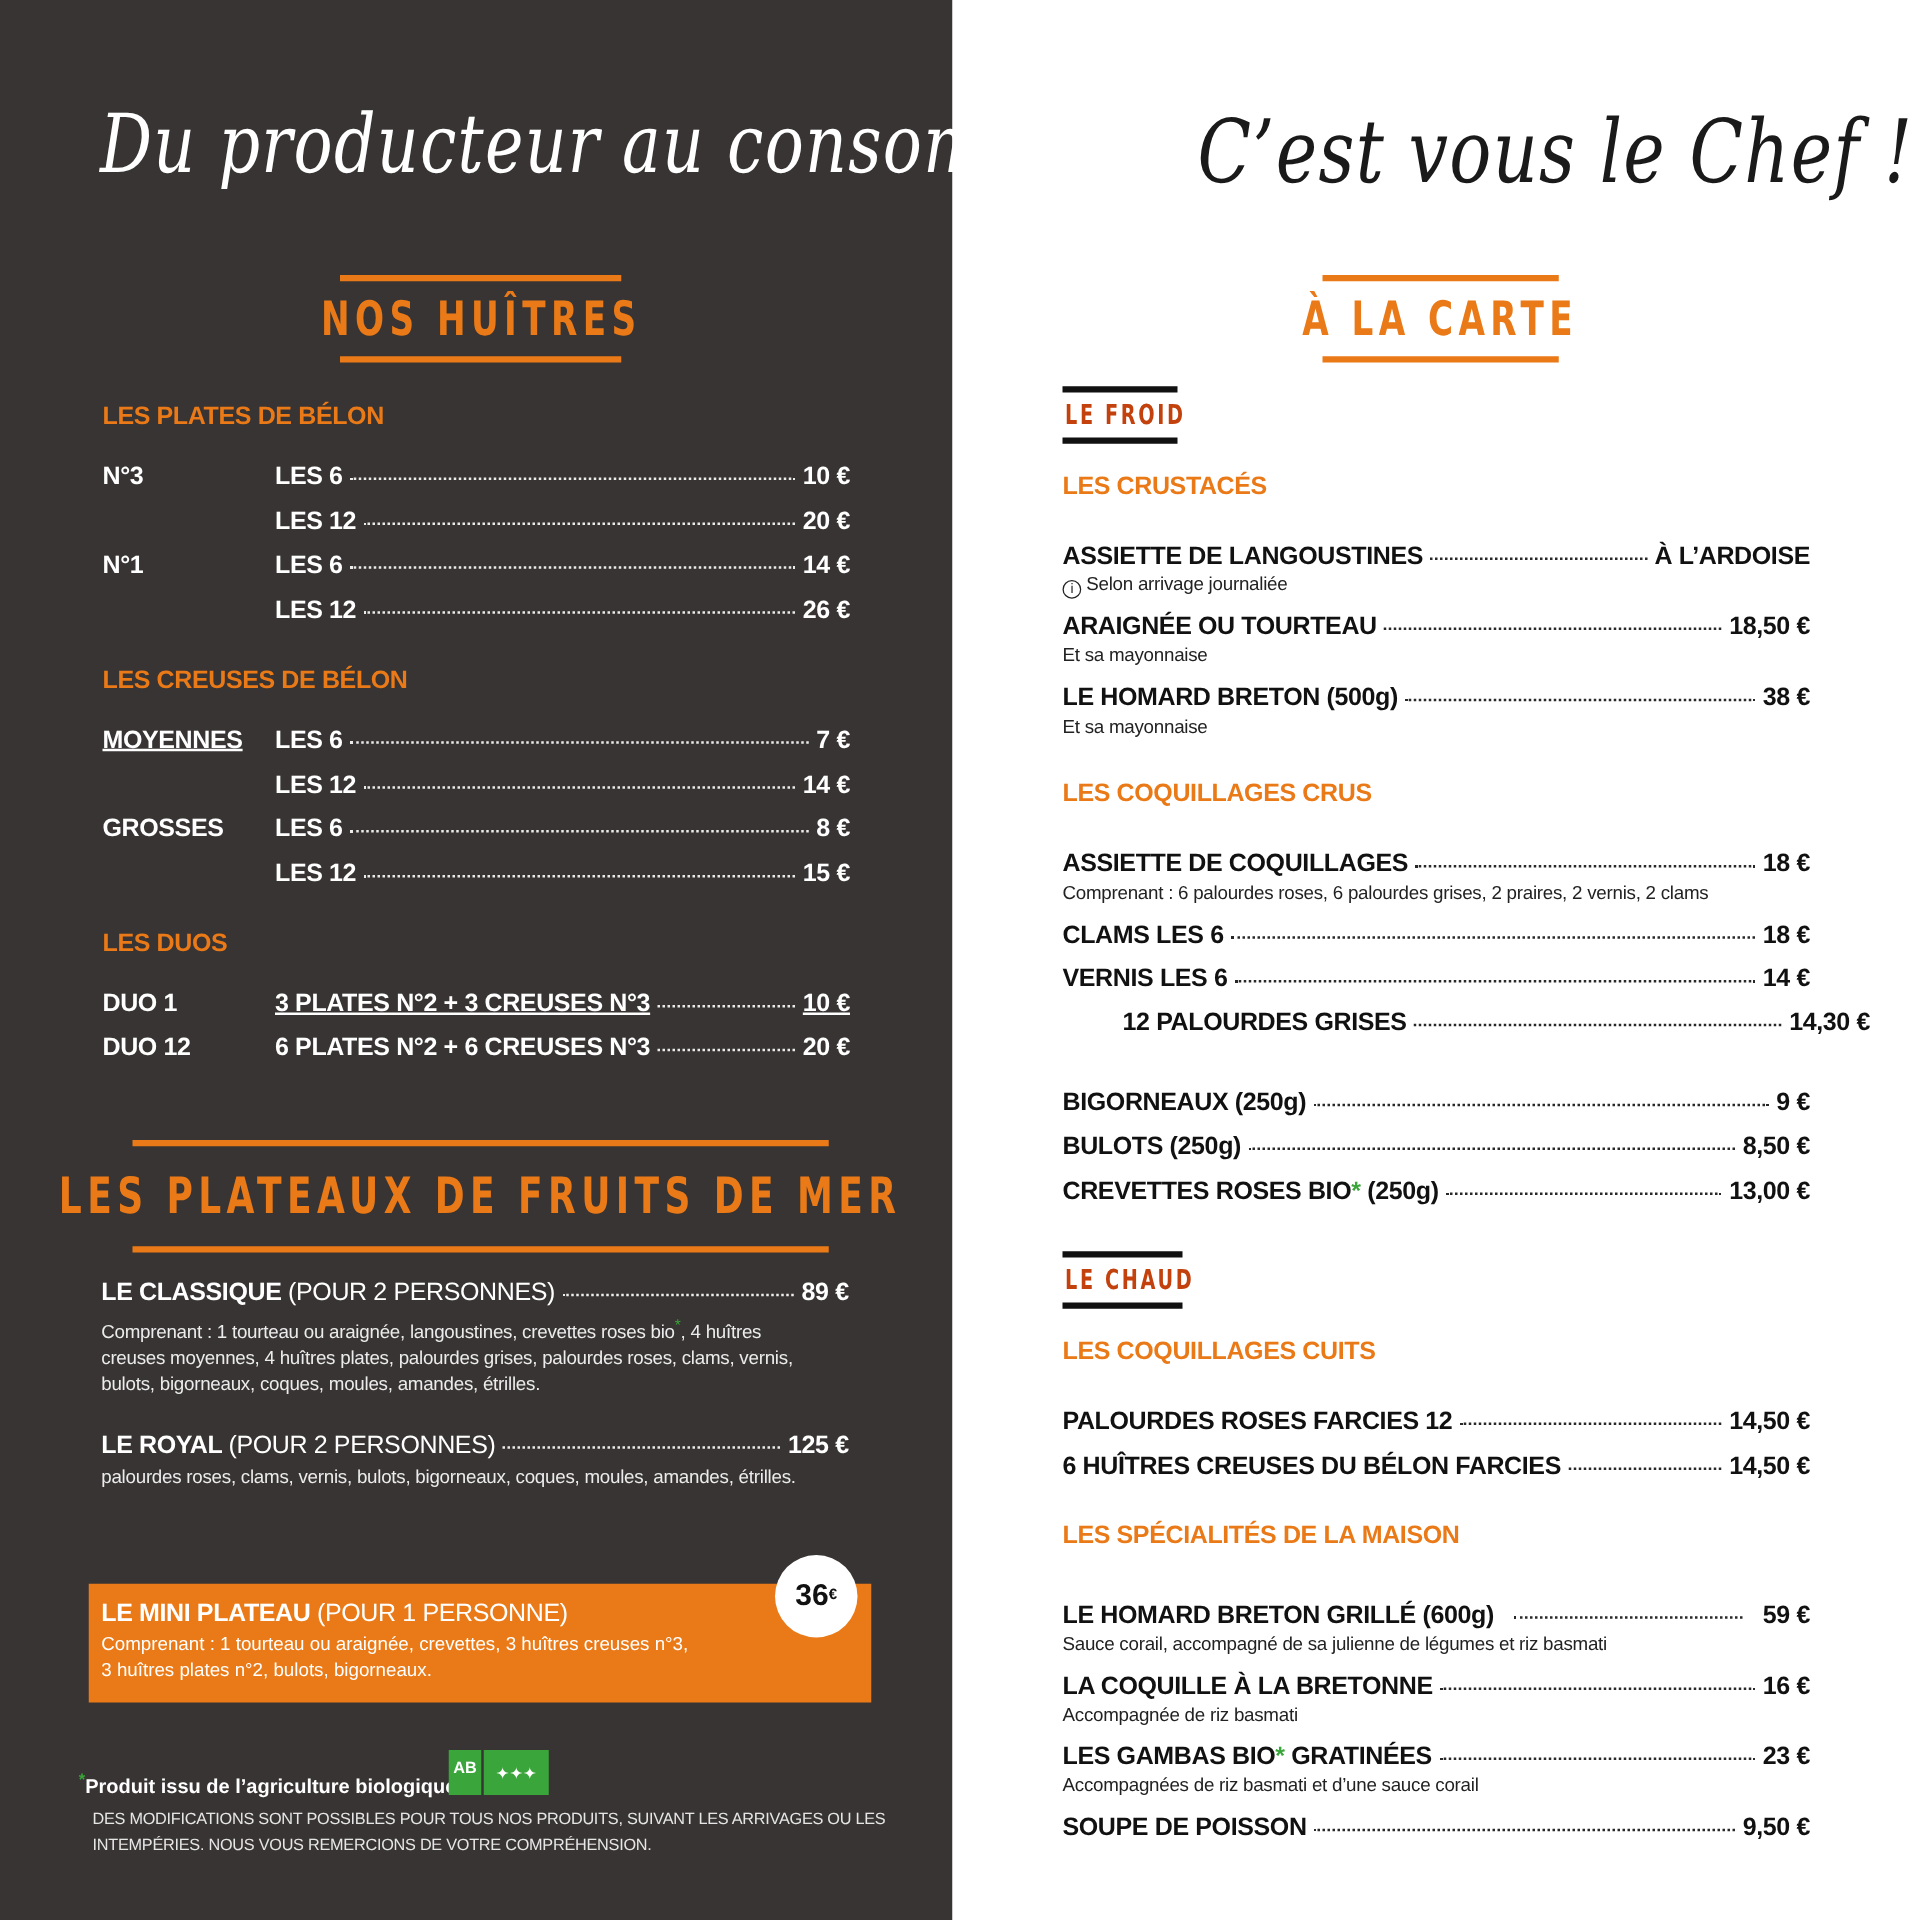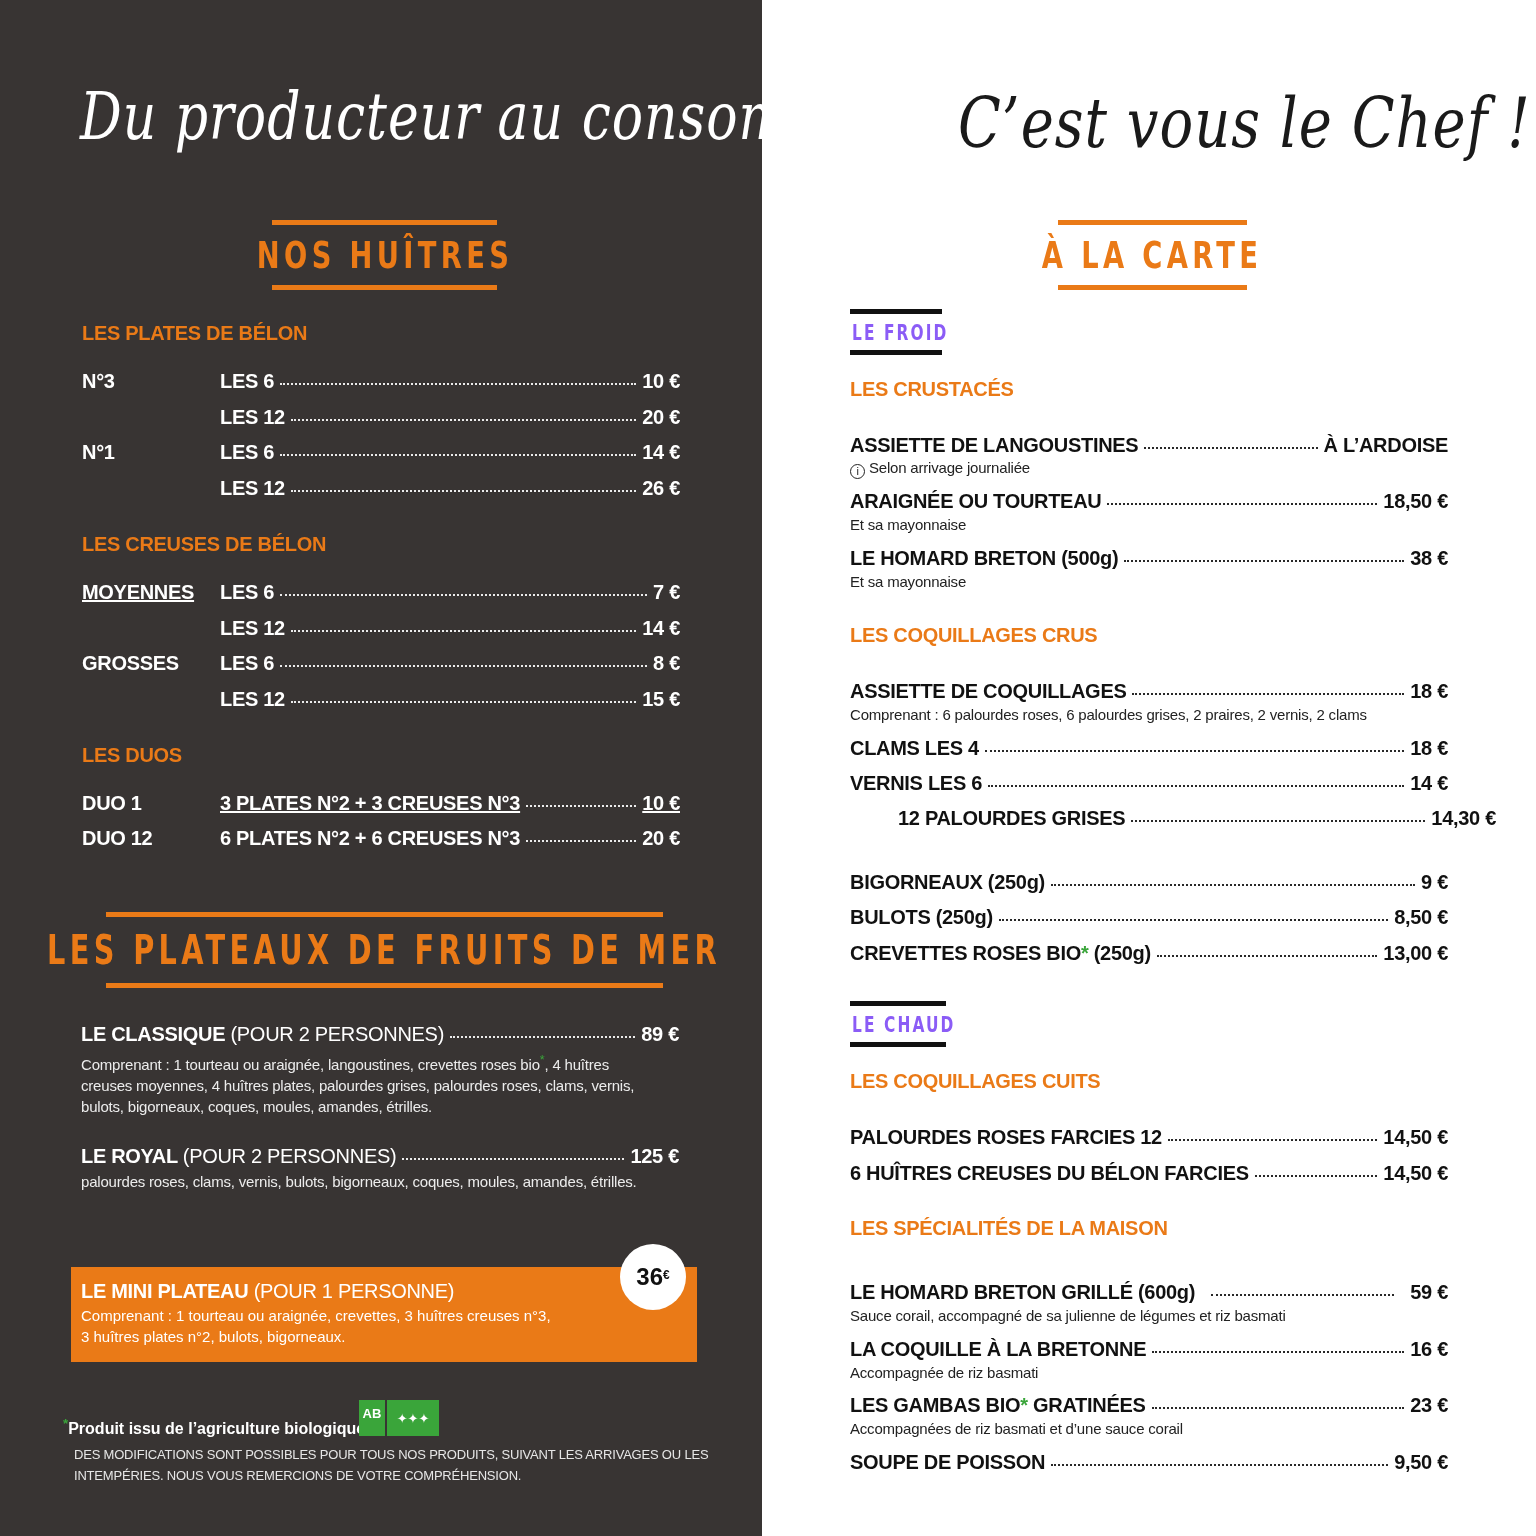--- a/index.html
+++ b/index.html
@@ -19,21 +19,21 @@
   .boxed-title {
     position: absolute; text-align: center; color: #ea7a17;
     font-family: "DejaVu Sans", sans-serif; font-weight: bold; letter-spacing: 6px;
     border-top: 5px solid #ea7a17; border-bottom: 5px solid #ea7a17;
     display: flex; align-items: center; justify-content: center;
     transform-origin: center;
   }
   .boxed-title span { display: inline-block; transform: scaleX(0.72); white-space: nowrap; }
 
   .sub-block {
-    position: absolute; color: #8b5cf6; font-family: "DejaVu Sans", sans-serif; font-weight: bold;
+    position: absolute; color: #c2410c; font-family: "DejaVu Sans", sans-serif; font-weight: bold;
     border-top: 5px solid #111; border-bottom: 5px solid #111;
     display: flex; align-items: center; padding-left: 2px; letter-spacing: 3px; font-size: 22px;
   }
   .sub-block span { display: inline-block; transform: scaleX(0.7); transform-origin: left center; white-space: nowrap; }
 
   .cat {
     position: absolute; color: #ea7a17; font-weight: bold; font-size: 20px; letter-spacing: -0.3px;
     font-family: "Liberation Sans", sans-serif; white-space: nowrap;
   }
 
@@ -151,21 +151,21 @@
     <span class="dots"></span>
     <span class="price">10 €</span>
   </div>
 <div class="col-label" style="left:82px; top:827px;">DUO 12</div>
 <div class="row light" style="left:220px; top:827px; width:460px;">
     <span class="lbl">6 PLATES N°2 + 6 CREUSES N°3</span>
     <span class="dots"></span>
     <span class="price">20 €</span>
   </div>
 
-<div class="boxed-title" style="left:106px; top:912px; width:557px; height:76px; font-size:40px;justify-content:center;">
+<div class="boxed-title" style="left:106px; top:912px; width:557px; height:90px; font-size:40px;justify-content:center;">
   <span>LES PLATEAUX DE FRUITS DE MER</span>
 </div>
 
 <div class="row light" style="left:81px; top:1023px; width:598px;">
   <span class="lbl"><span>LE CLASSIQUE</span> <span class="normal">(POUR 2 PERSONNES)</span></span>
     <span class="dots"></span>
     <span class="price">89 €</span>
 </div>
 <div class="desc light" style="left:81px; top:1050px;">
   <div><span>Comprenant : 1 tourteau ou araignée, langoustines, crevettes roses bio</span><sup class="green">*</sup><span>, 4 huîtres</span></div>
@@ -236,21 +236,21 @@
 
 <div class="cat" style="left:850px; top:624px;">LES COQUILLAGES CRUS</div>
 
 <div class="row dark" style="left:850px; top:680px; width:598px;">
     <span class="lbl">ASSIETTE DE COQUILLAGES</span>
     <span class="dots"></span>
     <span class="price">18 €</span>
   </div>
 <div class="desc dark" style="left:850px; top:704px;">Comprenant : 6 palourdes roses, 6 palourdes grises, 2 praires, 2 vernis, 2 clams</div>
 <div class="row dark" style="left:850px; top:737px; width:598px;">
-    <span class="lbl">CLAMS LES 4</span>
+    <span class="lbl">CLAMS LES 6</span>
     <span class="dots"></span>
     <span class="price">18 €</span>
   </div>
 <div class="row dark" style="left:850px; top:772px; width:598px;">
     <span class="lbl">VERNIS LES 6</span>
     <span class="dots"></span>
     <span class="price">14 €</span>
   </div>
 <div class="row dark" style="left:898px; top:807px; width:598px;">
     <span class="lbl">12 PALOURDES GRISES</span>

